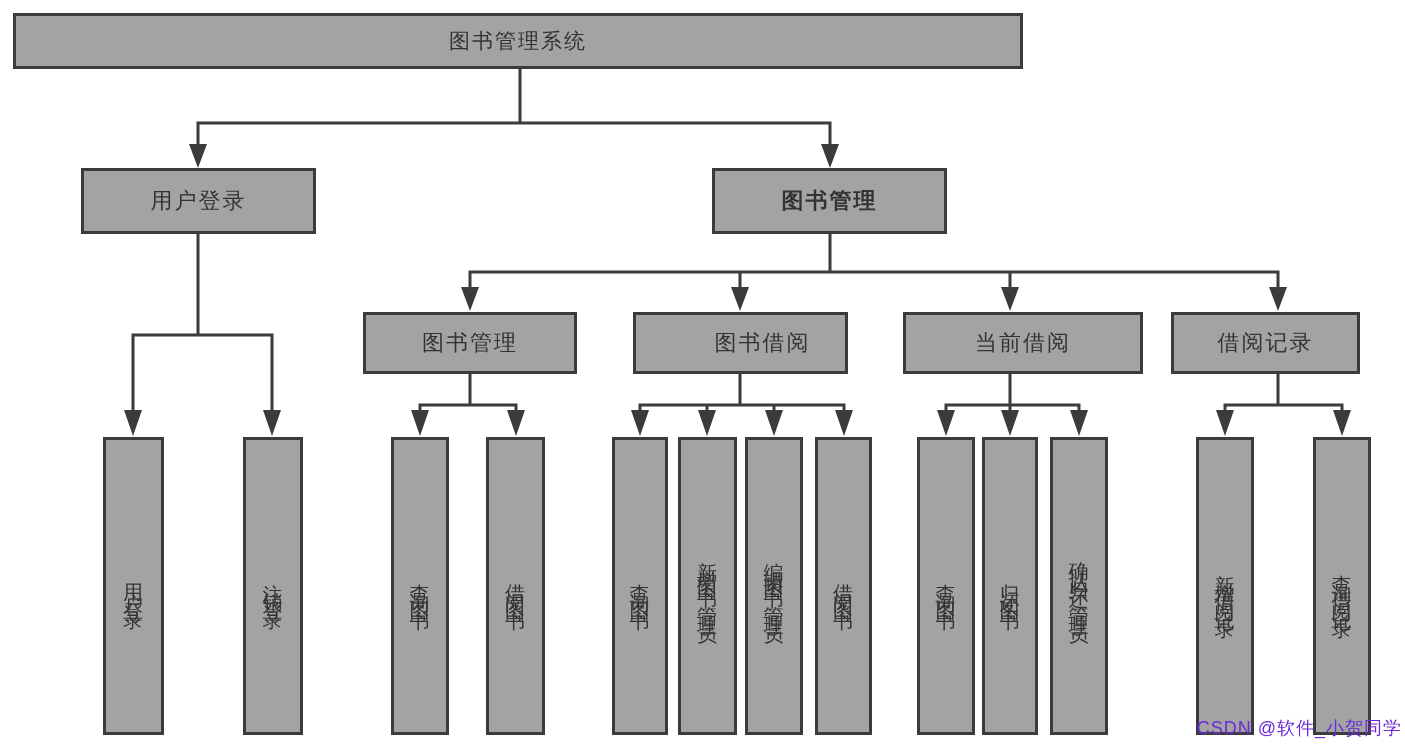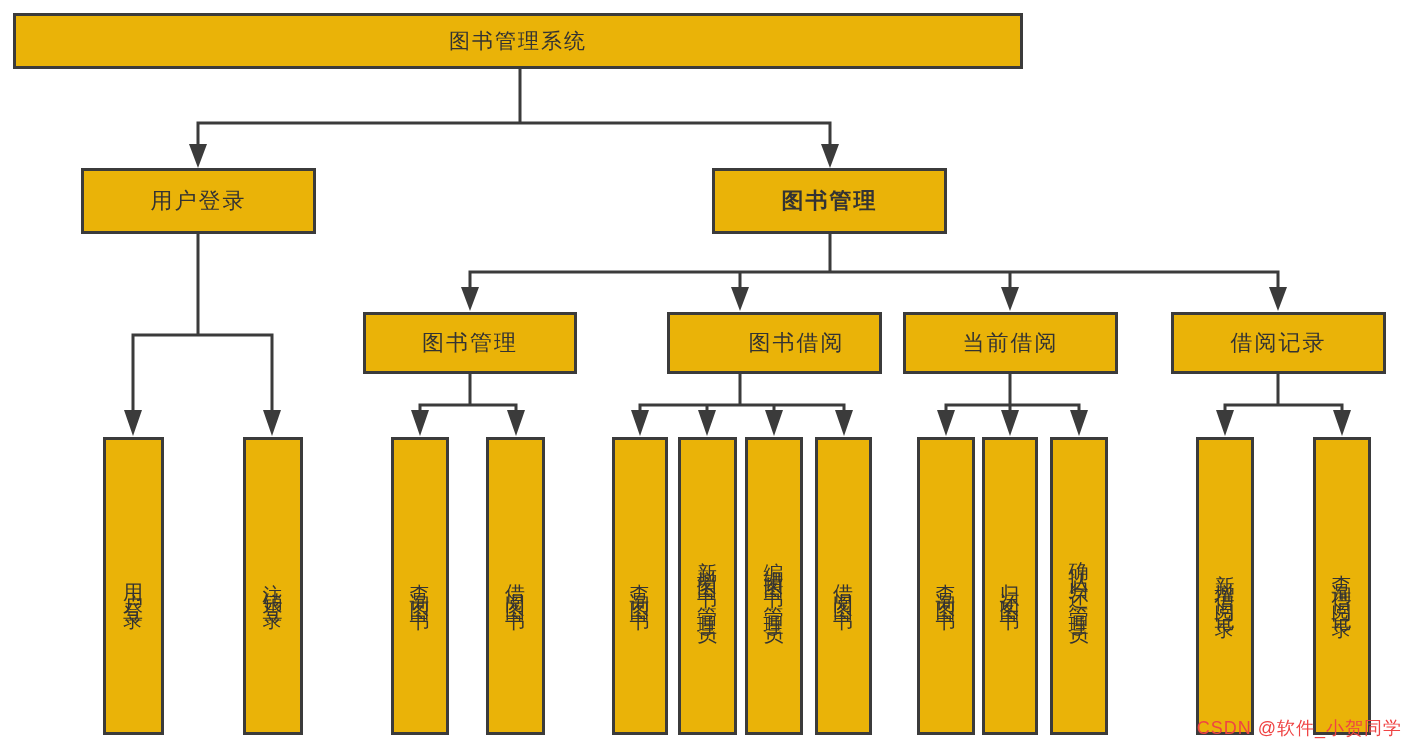--- a/index.html
+++ b/index.html
@@ -22,21 +22,21 @@
     stroke-width: 3;
     fill: none;
   }
   .connectors polygon {
     fill: #3b3b3b;
     stroke: none;
   }
   .node {
     position: absolute;
     box-sizing: border-box;
-    background: #eab308;
+    background: #a3a3a3;
     border: 3px solid #3b3b3b;
     display: flex;
     align-items: center;
     justify-content: center;
   }
   .hbox {
     font-size: 22px;
     letter-spacing: 2px;
     white-space: nowrap;
   }
@@ -57,21 +57,21 @@
     line-height: 1;
   }
   .watermark {
     position: absolute;
     left: 1160px;
     top: 716px;
     width: 242px;
     text-align: right;
     font-size: 18px;
     letter-spacing: 1px;
-    color: #ef4444;
+    color: #6d28d9;
     white-space: nowrap;
   }
 </style>
 </head>
 <body>
 
 <div class="canvas">
 
   <svg class="connectors" viewBox="0 0 1405 747" xmlns="http://www.w3.org/2000/svg">
 
@@ -122,23 +122,23 @@
       <polygon points="1333,410 1351,410 1342,436"></polygon>
     </g>
   </svg>
 
   <div class="node hbox rootbox">图书管理系统</div>
 
   <div class="node hbox lvl2" style="left:81px; width:235px;">用户登录</div>
   <div class="node hbox lvl2" style="left:712px; width:235px;font-weight:bold;">图书管理</div>
 
   <div class="node hbox lvl3" style="left:363px; width:214px;">图书管理</div>
-  <div class="node hbox lvl3" style="left:667px; width:215px;padding-left:44px;">图书借阅</div>
-  <div class="node hbox lvl3" style="left:903px; width:215px;text-align:right;">当前借阅</div>
-  <div class="node hbox lvl3" style="left:1171px; width:215px;">借阅记录</div>
+  <div class="node hbox lvl3" style="left:633px; width:215px;padding-left:44px;">图书借阅</div>
+  <div class="node hbox lvl3" style="left:903px; width:240px;text-align:right;">当前借阅</div>
+  <div class="node hbox lvl3" style="left:1171px; width:189px;">借阅记录</div>
 
   <div class="node leaf" style="left:103px; width:61px;">用户登录</div>
   <div class="node leaf" style="left:243px; width:60px;">注销登录</div>
 
   <div class="node leaf" style="left:391px; width:58px;">查询图书</div>
   <div class="node leaf" style="left:486px; width:59px;">借阅图书</div>
 
   <div class="node leaf" style="left:612px; width:56px;">查询图书</div>
   <div class="node leaf" style="left:678px; width:59px;">新增图书（管理员）</div>
   <div class="node leaf" style="left:745px; width:58px;">编辑图书（管理员）</div>

